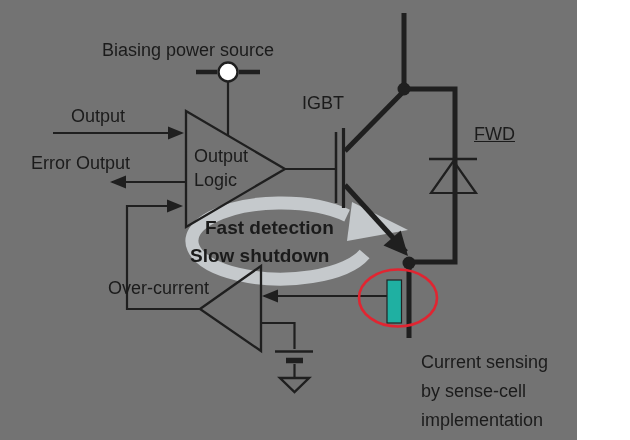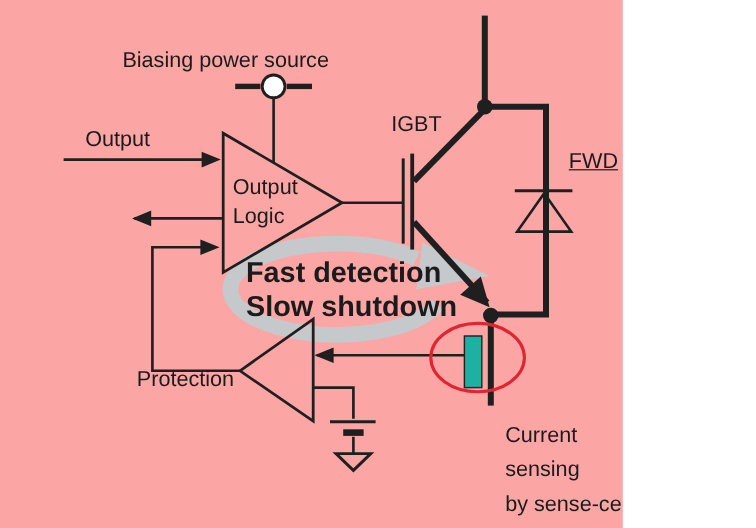--- a/index.html
+++ b/index.html
@@ -1,36 +1,36 @@
 <!DOCTYPE html>
 <html><head>
 <meta charset="utf-8">
 <style>
   html,body{margin:0;padding:0;background:#ffffff;}
   .stage{
     position:relative;
-    width:519px;height:440px;
-    background:#fca5a5;
+    width:577px;height:440px;
+    background:#737373;
     font-family:"Liberation Sans","DejaVu Sans",sans-serif;
     overflow:hidden;
   }
   svg{position:absolute;left:0;top:0;}
   .wire{stroke:#1f1f1f;fill:none;}
   .thick{stroke-width:5;}
   .thin{stroke-width:2.2;}
   .outline{stroke:#1f1f1f;stroke-width:2.3;fill:none;}
   .solid{fill:#1f1f1f;stroke:none;}
   .label{
     position:absolute;
     color:#1b1b1b;
     font-size:18px;
     line-height:22px;
     white-space:pre-line;
   }
-  .label.bold{font-weight:bold;font-size:24px;}
+  .label.bold{font-weight:bold;font-size:19px;}
   .label.caption{line-height:29px;margin-top:21px;}
   .label.inblock{line-height:24px;}
 </style>
 </head>
 <body>
 
 <div class="stage">
 
   <svg width="630" height="440" viewBox="0 0 630 440">
 
@@ -97,23 +97,24 @@
       <polygon points="431,193 476,193 453.5,161" fill="none" stroke="#1f1f1f" stroke-width="2.2"></polygon>
     </g>
 
     <rect x="387" y="280" width="14.5" height="43" fill="#1fb0a2" stroke="#222222" stroke-width="1.2"></rect>
 
     <ellipse cx="398" cy="298" rx="39" ry="28.5" fill="none" stroke="#e02531" stroke-width="2.6"></ellipse>
   </svg>
 
   <div class="label" style="left:102px;top:39px;">Biasing power source</div>
   <div class="label" style="left:71px;top:105px;">Output</div>
+  <div class="label" style="left:31px;top:152px;">Error Output</div>
   <div class="label inblock" style="left:194px;top:144px;">Output
 Logic</div>
-  <div class="label" style="left:326px;top:92px;text-align:center;">IGBT</div>
+  <div class="label" style="left:302px;top:92px;text-align:center;">IGBT</div>
   <div class="label" style="left:474px;top:123px;text-decoration:underline;">FWD</div>
   <div class="label bold" style="left:205px;top:217px;">Fast detection</div>
-  <div class="label bold" style="left:205px;top:245px;">Slow shutdown</div>
-  <div class="label" style="left:114px;top:305px;">Protection</div>
+  <div class="label bold" style="left:190px;top:245px;">Slow shutdown</div>
+  <div class="label" style="left:108px;top:277px;">Over-current</div>
   <div class="label caption" style="left:421px;top:327px;">Current sensing
 by sense-cell
 implementation</div>
 </div>
 
 </body></html>

